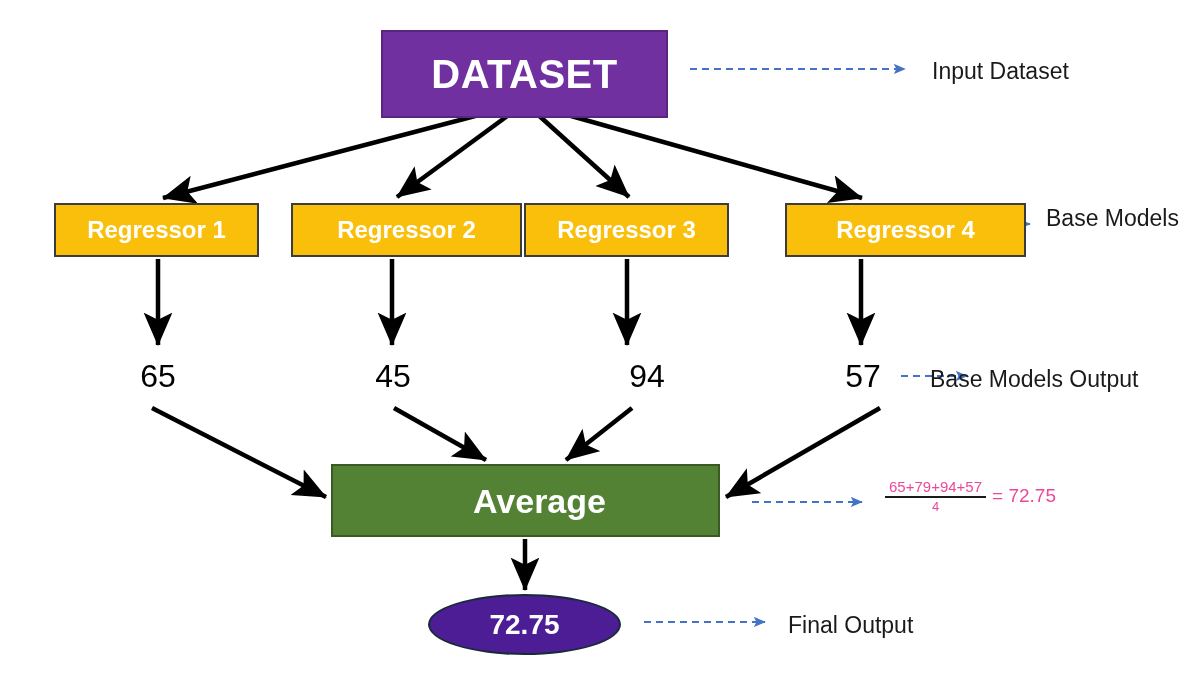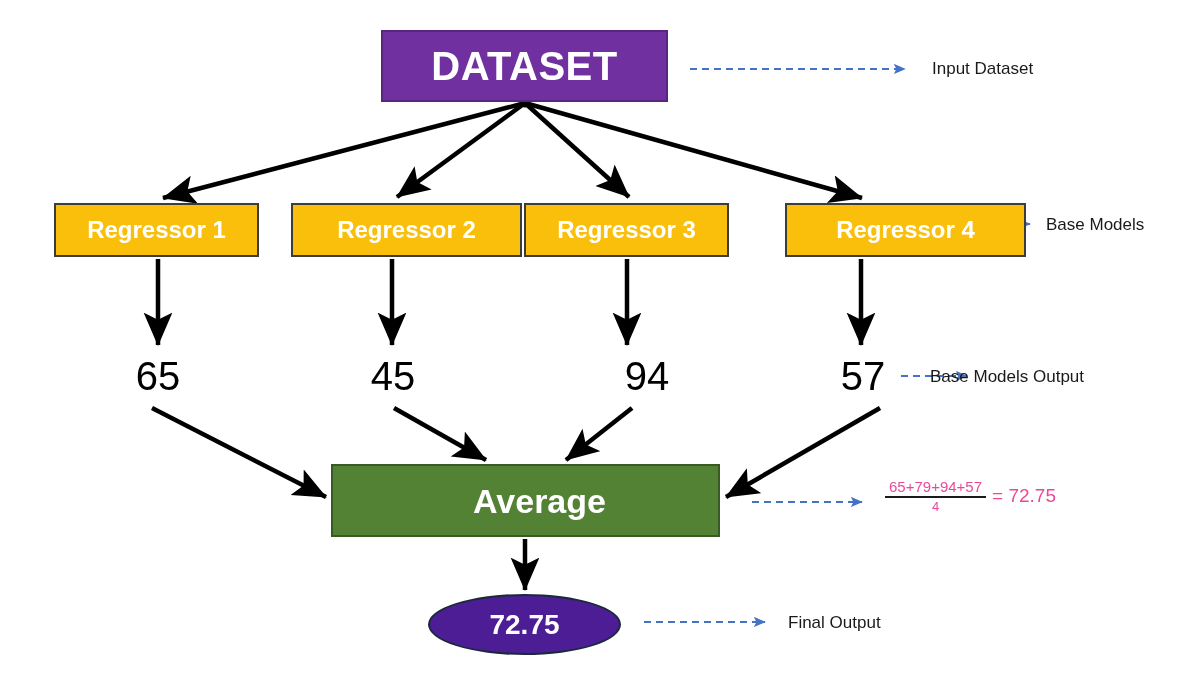--- a/index.html
+++ b/index.html
@@ -39,21 +39,21 @@
     line-height: 1;
   }
   .box {
     border: 2px solid #3c3c3c;
   }
   
   #dataset-box {
     left: 381px;
     top: 30px;
     width: 287px;
-    height: 72px;
+    height: 88px;
     background: #7030a0;
     border-color: #5b2481;
   }
   #dataset-box .label {
     color: #ffffff;
     font-size: 40px;
     font-weight: bold;
     letter-spacing: 0.5px;
   }
   
@@ -73,21 +73,21 @@
   #regressor-3 { left: 524px; width: 205px; }
   #regressor-4 { left: 785px; width: 241px; }
   
   .number-node {
     top: 352px;
     width: 90px;
     height: 48px;
   }
   .number-node .label {
     color: #000000;
-    font-size: 40px;
+    font-size: 32px;
     font-weight: normal;
   }
   #number-1 { left: 113px; }
   #number-2 { left: 348px; }
   #number-3 { left: 602px; }
   #number-4 { left: 818px; }
   
   #average-box {
     left: 331px;
     top: 464px;
@@ -114,27 +114,27 @@
   }
   #final-output-ellipse .label {
     color: #ffffff;
     font-size: 28px;
     font-weight: bold;
   }
   
   .annotation-label {
     position: absolute;
     color: #1a1a1a;
-    font-size: 17px;
+    font-size: 23px;
     font-weight: normal;
     white-space: nowrap;
     line-height: 1;
   }
   #annot-input-dataset   { left: 932px; top: 60px; }
-  #annot-base-models     { left: 1046px; top: 216px; }
+  #annot-base-models     { left: 1046px; top: 207px; }
   #annot-base-models-out { left: 930px; top: 368px; }
   #annot-final-output    { left: 788px; top: 614px; }
   
   #formula {
     position: absolute;
     left: 885px;
     top: 479px;
     display: flex;
     align-items: center;
     color: #ec4899;

